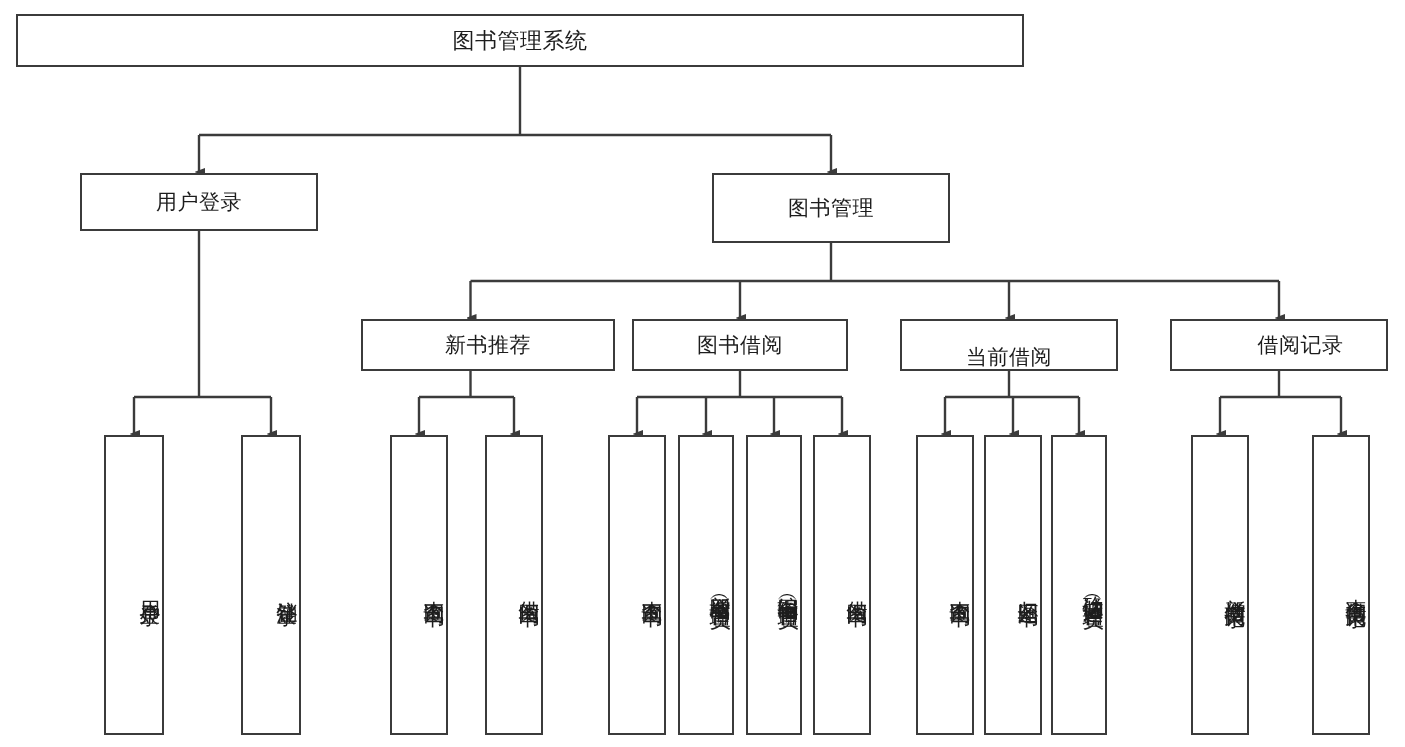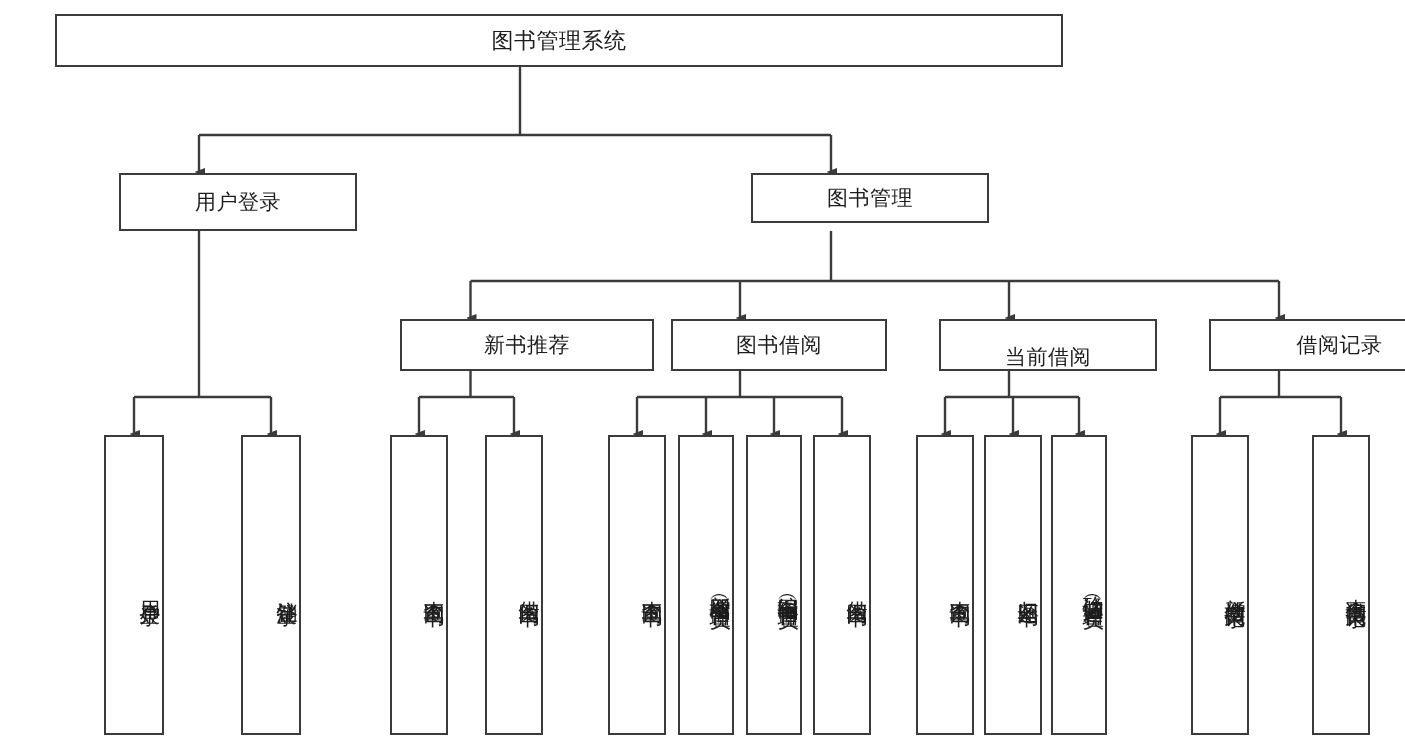--- a/index.html
+++ b/index.html
@@ -34,21 +34,20 @@
     display: flex;
     align-items: center;
     justify-content: center;
     text-align: center;
     color: #1d1d1d;
     line-height: 1.16;
   }
   .node.horiz {
     font-size: 21px;
     letter-spacing: 0.5px;
-    margin-left: 39px;
   }
   .node.vert {
     writing-mode: vertical-rl;
     text-orientation: upright;
     font-size: 21px;
     align-items: flex-start;
     justify-content: center;
     padding-top: 6px;
     letter-spacing: 2px;
     white-space: nowrap;
@@ -124,21 +123,21 @@
       </div>
       <div class="node horiz" style="left: 80px; top: 173px; width: 238px; height: 58px;">
         <span class="hlabel">用户登录</span>
       </div>
       <div class="node vert" style="left: 104px; top: 435px; width: 60px; height: 300px;">
         <span class="vlabel">用户登录</span>
       </div>
       <div class="node vert" style="left: 241px; top: 435px; width: 60px; height: 300px;">
         <span class="vlabel">注销登录</span>
       </div>
-      <div class="node horiz" style="left: 712px; top: 173px; width: 238px; height: 50px;">
+      <div class="node horiz" style="left: 712px; top: 173px; width: 238px; height: 70px;">
         <span class="hlabel">图书管理</span>
       </div>
       <div class="node horiz" style="left: 361px; top: 319px; width: 254px; height: 52px;">
         <span class="hlabel">新书推荐</span>
       </div>
       <div class="node vert" style="left: 390px; top: 435px; width: 58px; height: 300px;">
         <span class="vlabel">查询图书</span>
       </div>
       <div class="node vert" style="left: 485px; top: 435px; width: 58px; height: 300px;">
         <span class="vlabel">借阅图书</span>

